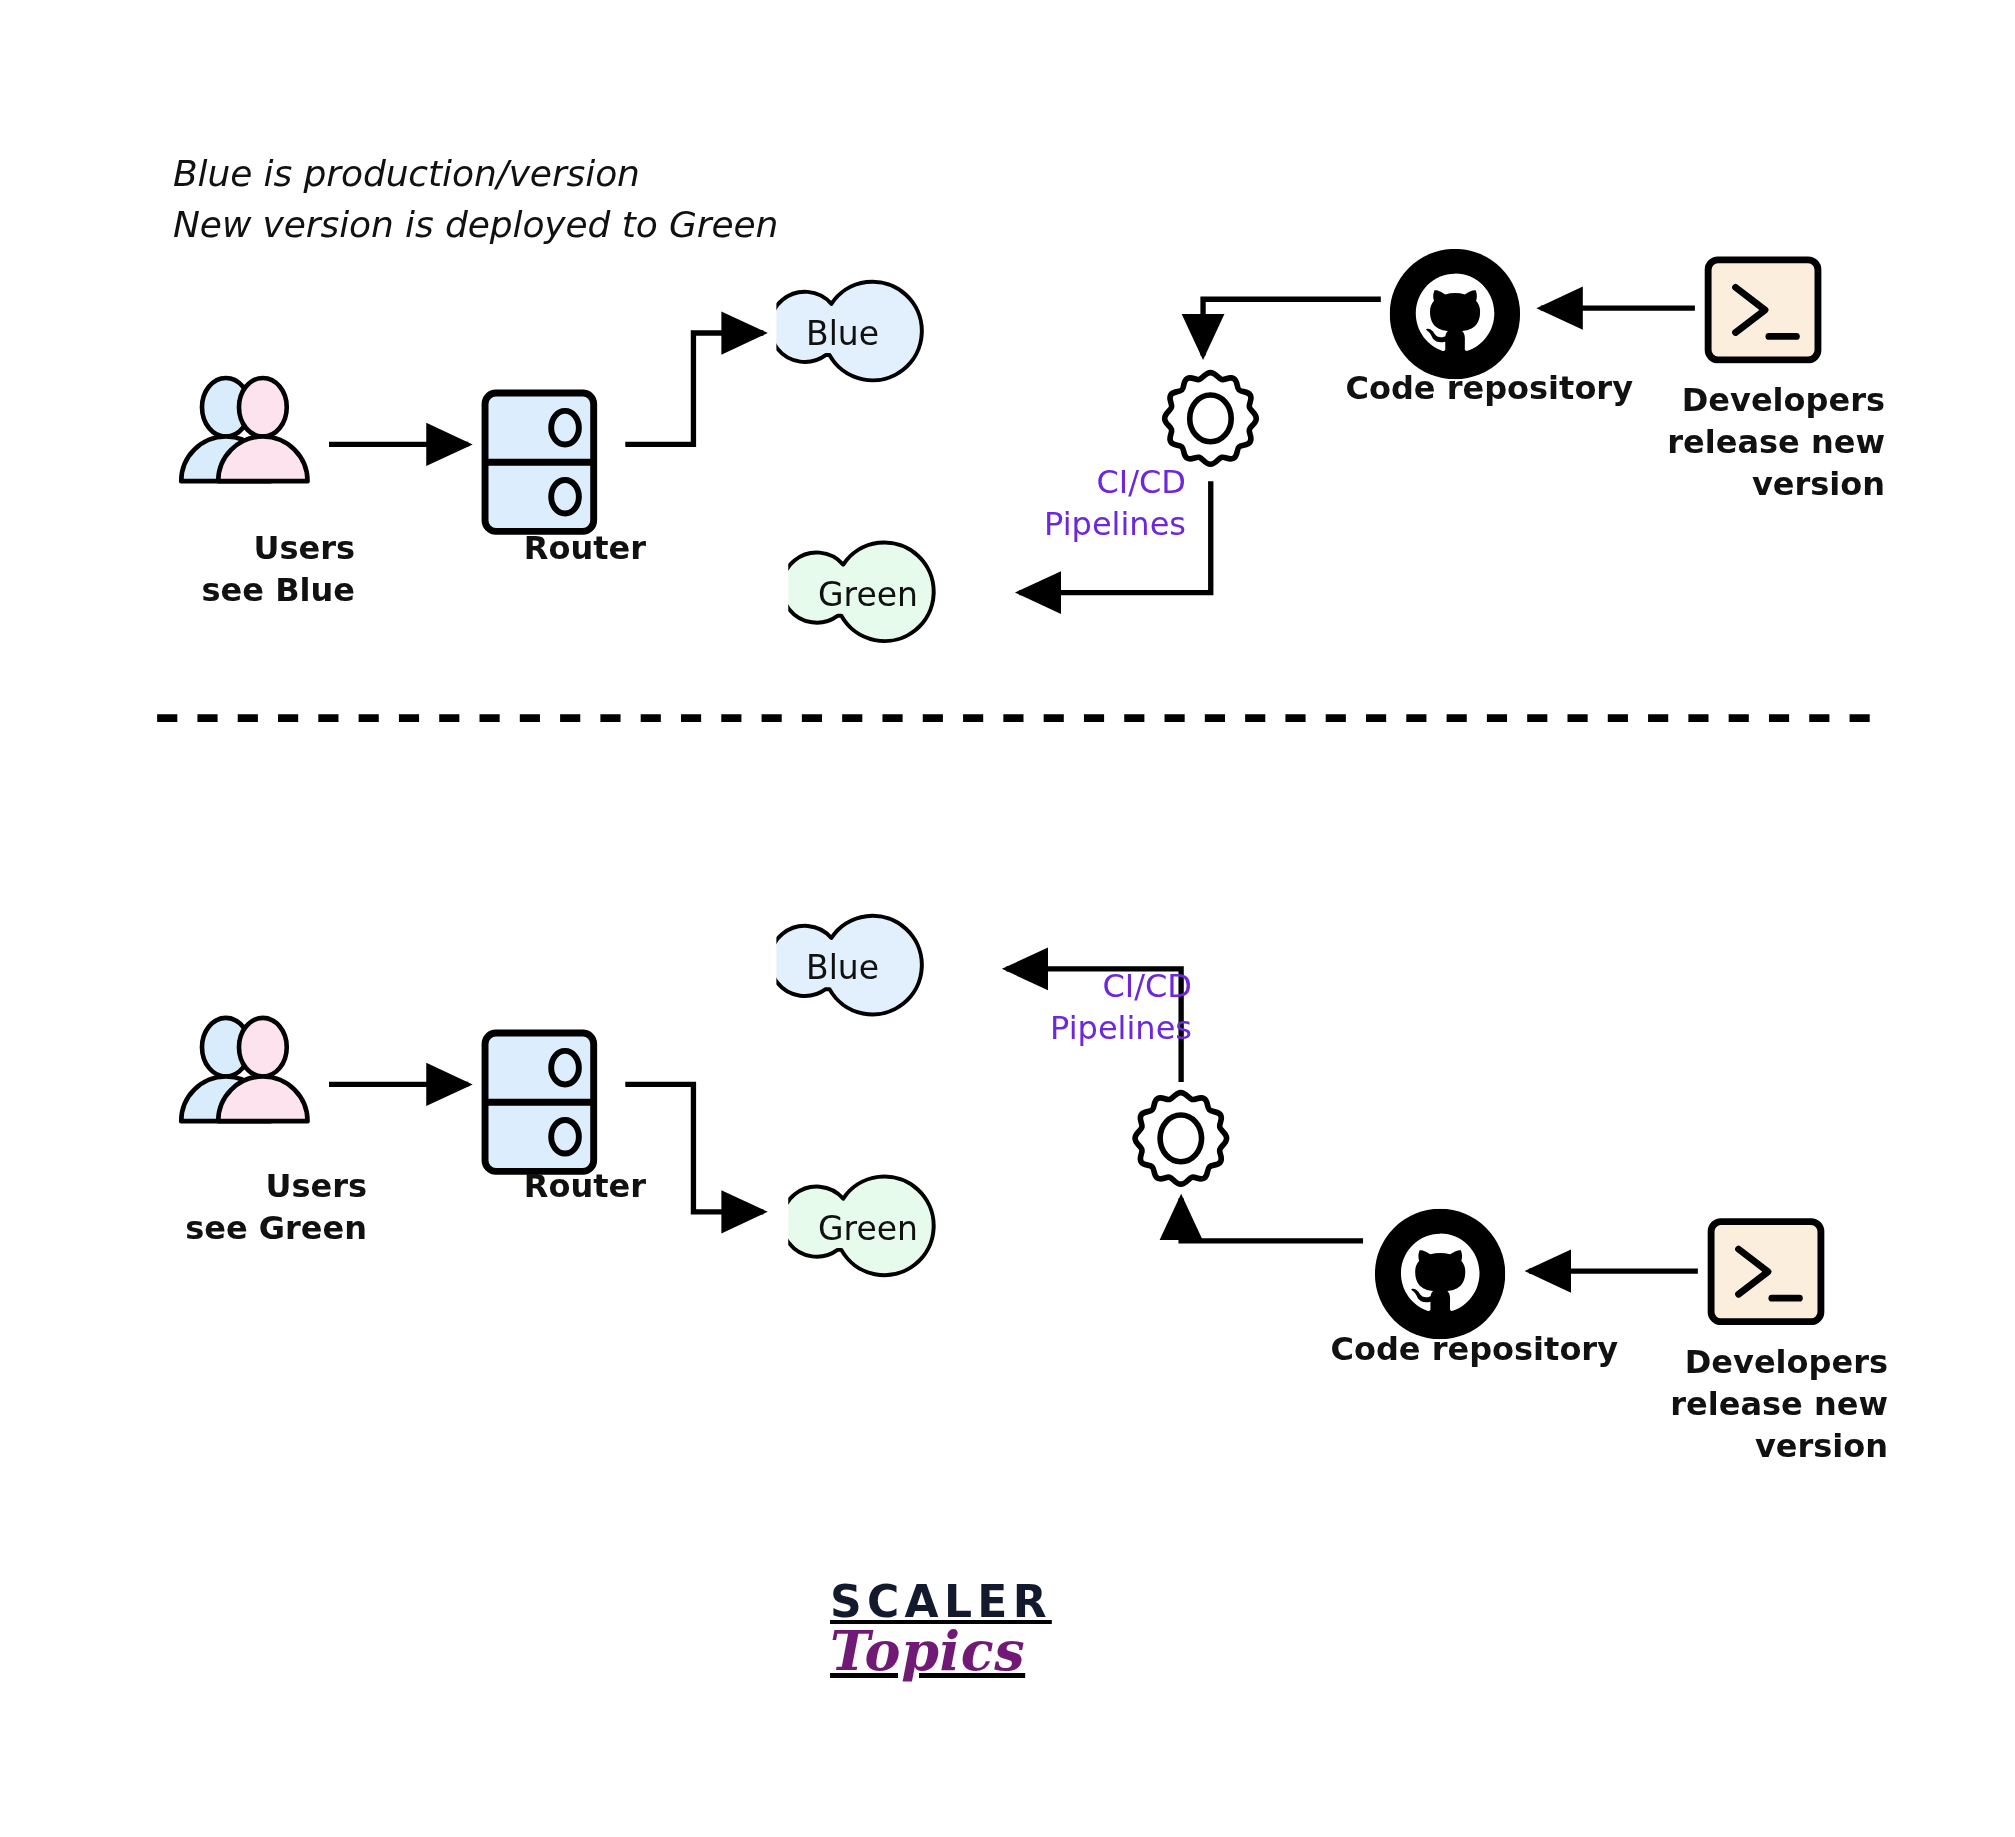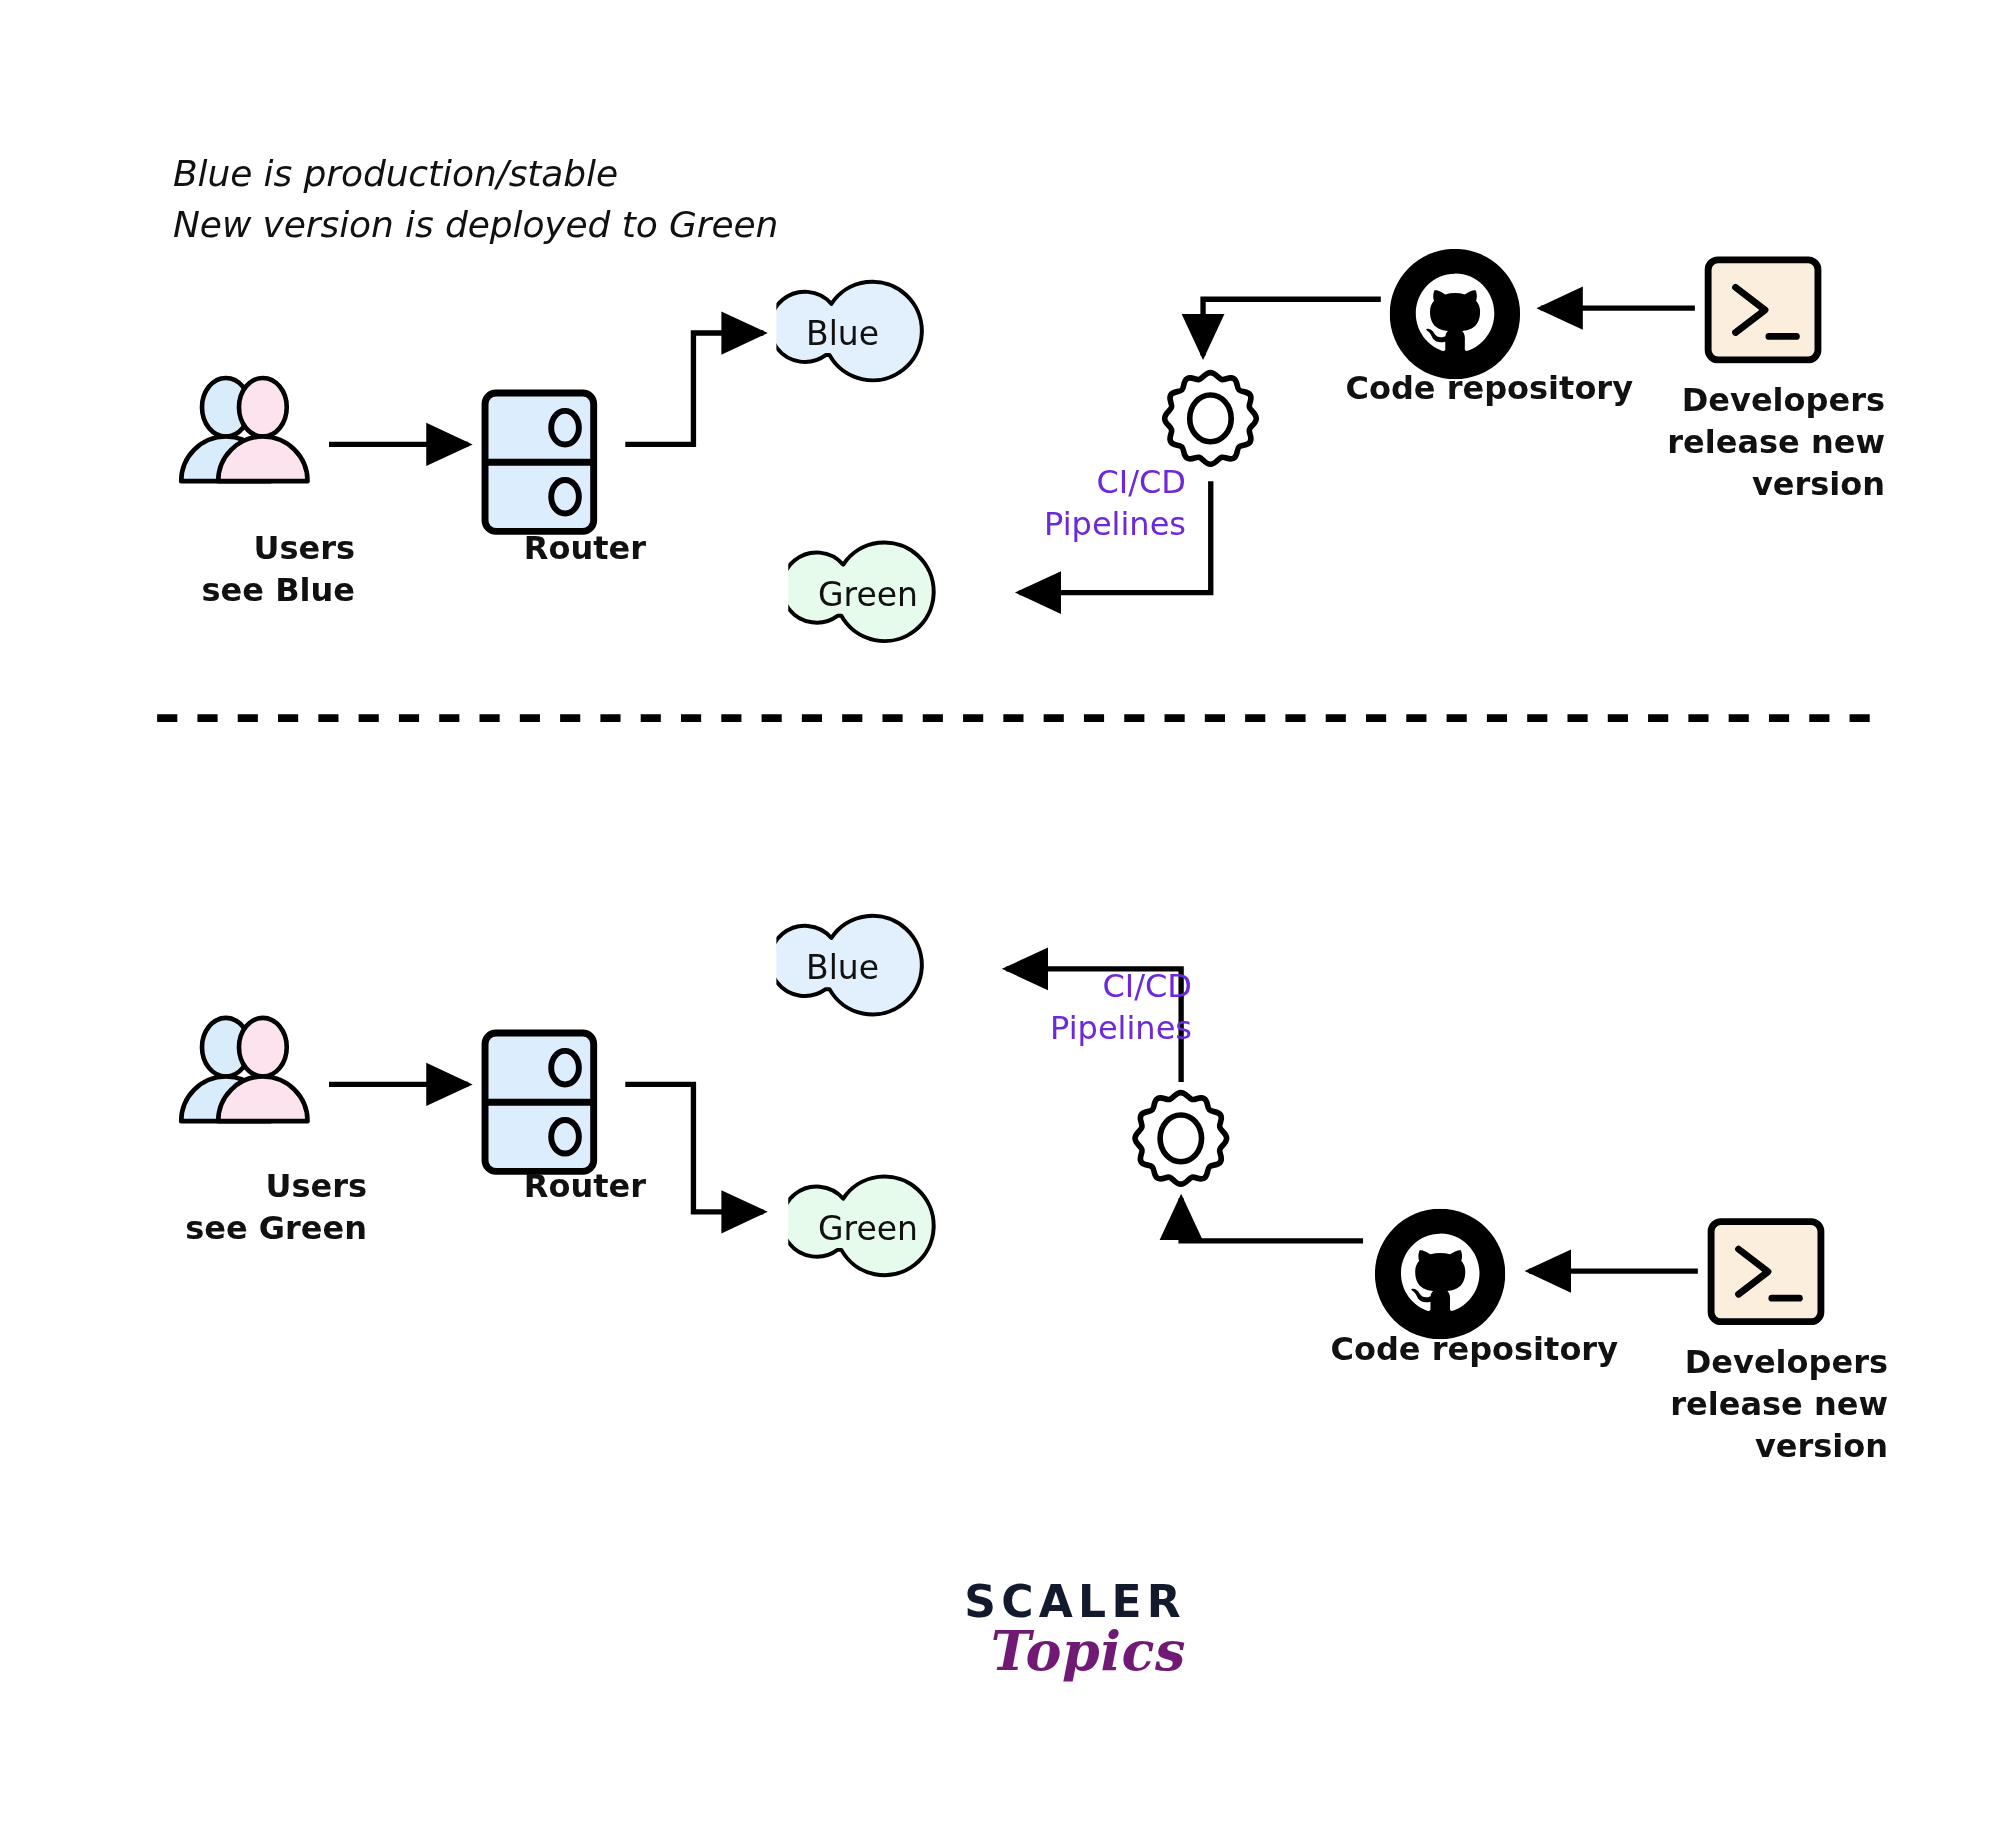--- a/index.html
+++ b/index.html
@@ -3,21 +3,21 @@
 <meta charset="utf-8">
 <style>
   html,body{margin:0;padding:0;background:#ffffff;}
   body{width:2015px;height:1837px;font-family:"DejaVu Sans","Liberation Sans",sans-serif;color:#000;}
   #stage{position:relative;width:2015px;height:1837px;overflow:hidden;background:#fff;}
   .svg-layer{position:absolute;left:0;top:0;width:2015px;height:1837px;}
   .cap{position:absolute;text-align:right;font-size:32px;line-height:1.32;color:#111;white-space:pre-line;font-weight:bold;}
   .hdr{position:absolute;font-style:italic;font-size:36px;line-height:1.42;color:#111;white-space:pre-line;letter-spacing:-0.1px;}
   .cloudlabel{position:absolute;text-align:left;font-size:33px;color:#111;}
   .cicd{position:absolute;text-align:right;font-size:32px;line-height:1.3;color:#6d28d9;white-space:pre-line;}
-  .logo{position:absolute;text-align:right;}
+  .logo{position:absolute;text-align:left;text-decoration:underline;}
   .logo-scaler{font-size:44px;font-weight:bold;letter-spacing:5.3px;color:#141A2E;font-family:"DejaVu Sans","Liberation Sans",sans-serif;}
   .logo-topics{font-size:54px;font-style:italic;font-weight:bold;color:#701a75;font-family:"DejaVu Serif","Liberation Serif",serif;margin-top:-8.3px;letter-spacing:0.6px;}
 </style>
 </head>
 <body>
 
 <div id="stage">
 
   <svg class="svg-layer" viewBox="0 0 3400 3100">
     <defs>
@@ -127,21 +127,21 @@
 
       <polyline points="2300,2094 1993,2094 1993,2022" fill="none" stroke="#000" stroke-width="9" marker-end="url(#ah)"></polyline>
 
       <use href="#githubIcon" x="2320" y="2040" width="220" height="220"></use>
 
       <use href="#terminalIcon" x="2880" y="2055" width="200" height="182"></use>
       <line x1="2865" y1="2145" x2="2580" y2="2145" stroke="#000" stroke-width="9" marker-end="url(#ah)"></line>
     </g>
   </svg>
 
-  <div class="hdr" style="left:173px;top:148px;width:711px;">Blue is production/stable
+  <div class="hdr" style="left:173px;top:148px;width:711px;">Blue is production/version
 New version is deployed to Green</div>
 
   <div class="cap" style="left:142px;top:527px;width:213px;">Users
 see Blue</div>
 
   <div class="cap" style="left:433px;top:527px;width:213px;">Router</div>
 
   <div class="cloudlabel" style="left:806px;top:314px;width:136px;">Blue</div>
 
   <div class="cloudlabel" style="left:818px;top:575px;width:136px;">Green</div>

